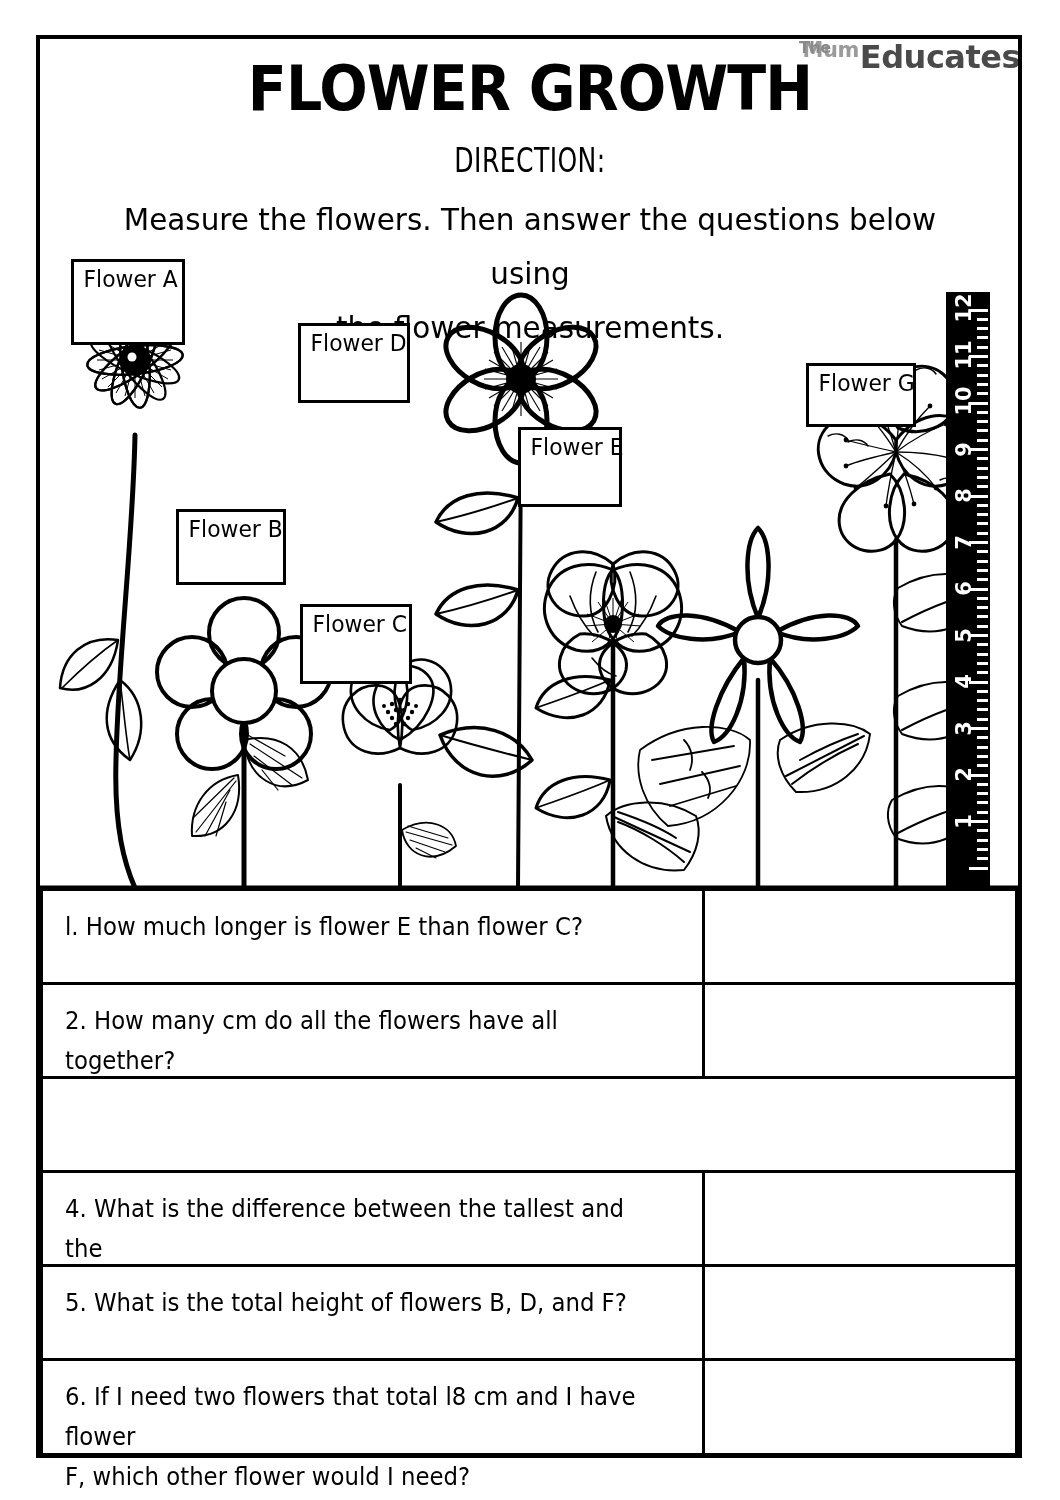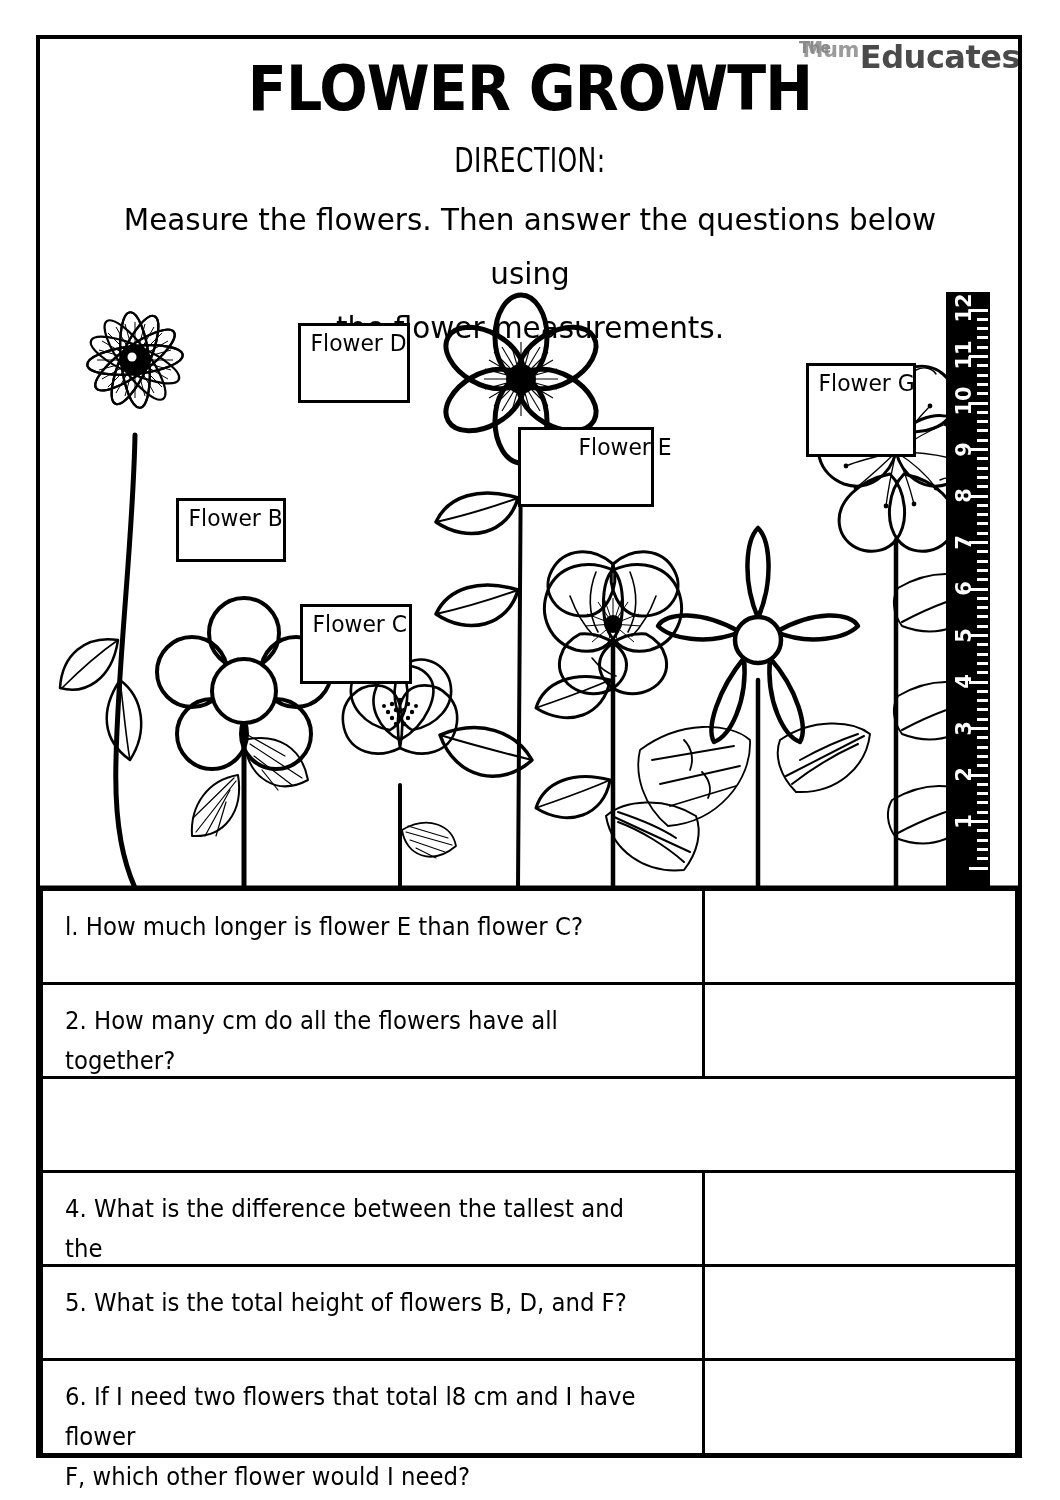--- a/index.html
+++ b/index.html
@@ -534,33 +534,36 @@
               <circle cx="816" cy="248" r="2.4"></circle>
             <circle cx="806" cy="226" r="2.4"></circle>
               <circle cx="806" cy="200" r="2.4"></circle>
           </g>
         </g>
 
       </g>
     </svg>
   </div>
 
-  <div class="fbox" style="left:176px; top:498px; width:110px; height:64px;">
+  <div class="fbox" style="left:71px;  top:259px; width:114px; height:86px;">
+    <span>Flower A</span>
+  </div>
+  <div class="fbox" style="left:176px; top:509px; width:110px; height:76px;">
     <span>Flower B</span>
   </div>
   <div class="fbox" style="left:300px; top:604px; width:112px; height:80px;">
     <span>Flower C</span>
   </div>
   <div class="fbox" style="left:298px; top:303px; width:112px; height:80px;margin-top:20px;">
     <span>Flower D</span>
   </div>
-  <div class="fbox" style="left:518px; top:427px; width:136px; height:80px;padding-left:48px;">
+  <div class="fbox" style="left:518px; top:427px; width:104px; height:80px;">
     <span>Flower E</span>
   </div>
-  <div class="fbox" style="left:806px; top:363px; width:110px; height:94px;">
+  <div class="fbox" style="left:806px; top:363px; width:110px; height:64px;">
     <span>Flower G</span>
   </div>
 
   <div class="ruler" id="ruler">
       <div class="tick major" style="top: 572.5px;"></div>
       <div class="tick minor" style="top: 563.2px;"></div>
       <div class="tick minor" style="top: 553.9px;"></div>
       <div class="tick minor" style="top: 544.6px;"></div>
       <div class="tick minor" style="top: 535.3px;"></div>
       <div class="tick major" style="top: 526px;"></div>

